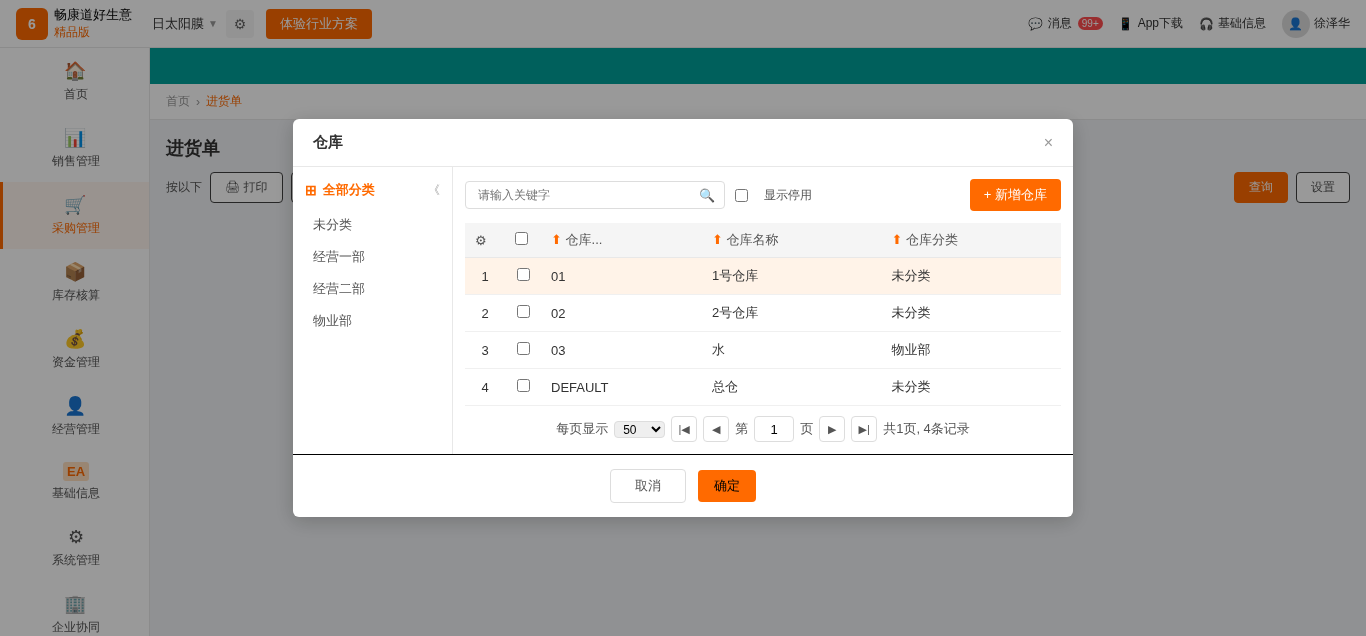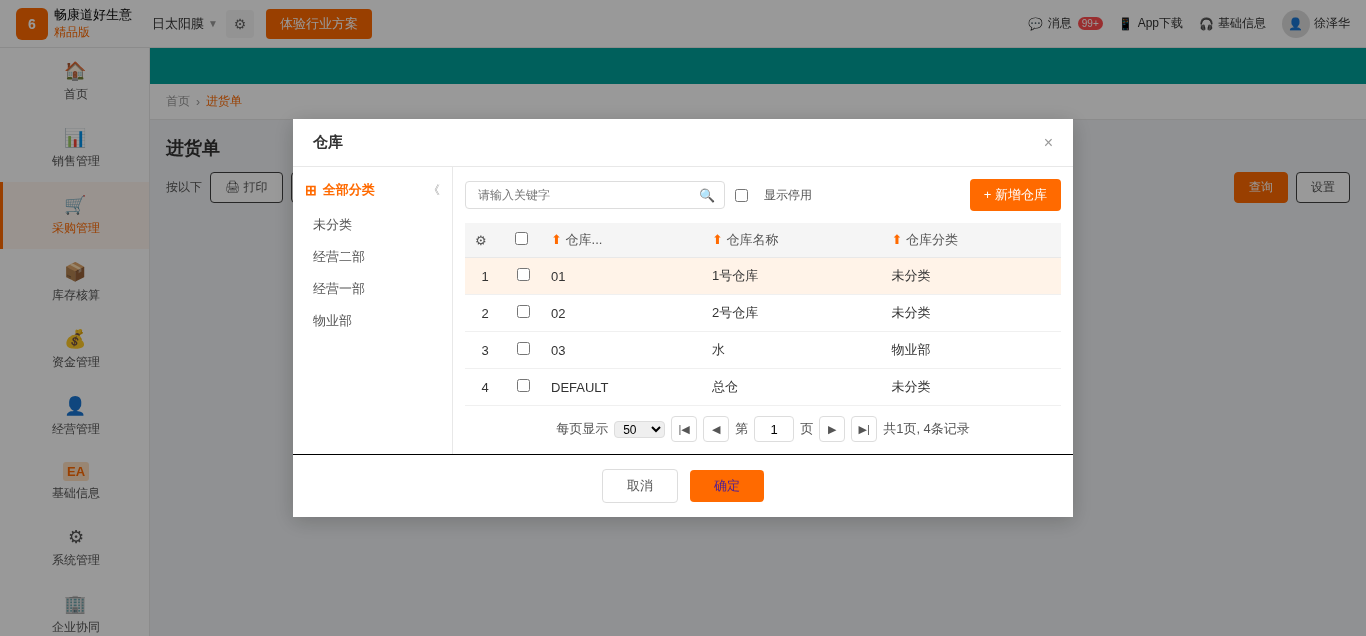--- a/index.html
+++ b/index.html
@@ -89,21 +89,21 @@
 
     
     .overlay {
       position: fixed; top: 0; left: 0; right: 0; bottom: 0;
       background: rgba(0,0,0,0.4); z-index: 100;
       display: flex; align-items: center; justify-content: center;
     }
 
     
     .modal {
-      background: #fff; border-radius: 0; width: 780px;
+      background: #fff; border-radius: 6px; width: 780px;
       box-shadow: 0 4px 20px rgba(0,0,0,0.2); position: relative;
       max-height: 620px; display: flex; flex-direction: column;
     }
     .modal-header {
       display: flex; align-items: center; justify-content: space-between;
       padding: 14px 20px; border-bottom: 1px solid #e8e8e8;
     }
     .modal-title { font-size: 15px; font-weight: 600; color: #333; }
     .modal-close { cursor: pointer; color: #999; font-size: 16px; }
     .modal-body { display: flex; flex: 1; overflow: hidden; }
@@ -183,22 +183,22 @@
     
     .modal-footer {
       display: flex; align-items: center; justify-content: center;
       gap: 12px; padding: 14px 20px; border-top: 1px solid #000000;
     }
     .btn-cancel {
       padding: 7px 24px; border: 1px solid #ddd; border-radius: 4px;
       background: #fff; color: #555; cursor: pointer; font-size: 13px;
     }
     .btn-confirm {
-      padding: 7px 24px; border: none; border-radius: 4px;
-      background: #ff6a00; color: #4c1d95; cursor: pointer; font-size: 13px;
+      padding: 7px 16px; border: none; border-radius: 4px;
+      background: #ff6a00; color: #000000; cursor: pointer; font-size: 13px;
     }
 
     .grid-icon { color: #ff6a00; font-size: 14px; }
     .teal-bar { height: 36px; background: #00a199; }
 
     
     .bg-page { padding: 16px; }
     .bg-title { font-size: 18px; font-weight: 600; color: #333; margin-bottom: 12px; }
     .bg-toolbar { display: flex; gap: 8px; margin-bottom: 12px; align-items: center; }
     .bg-btn { padding: 6px 14px; border-radius: 4px; border: 1px solid #404040; background: #fff; cursor: pointer; font-size: 12px; color: #555; }
@@ -319,22 +319,22 @@
 
       <div class="category-panel">
         <div class="category-header">
           <div class="category-all">
             <span class="grid-icon">⊞</span>
             <span>全部分类</span>
           </div>
           <span class="category-collapse">《</span>
         </div>
         <div class="category-item">未分类</div>
+        <div class="category-item">经营一部</div>
         <div class="category-item">经营二部</div>
-        <div class="category-item">经营一部</div>
         <div class="category-item">物业部</div>
       </div>
 
       <div class="table-panel">
 
         <div class="table-toolbar">
           <div class="search-box">
             <input class="search-input" type="text" placeholder="请输入关键字" style="">
             <span class="search-icon">🔍</span>
           </div>

